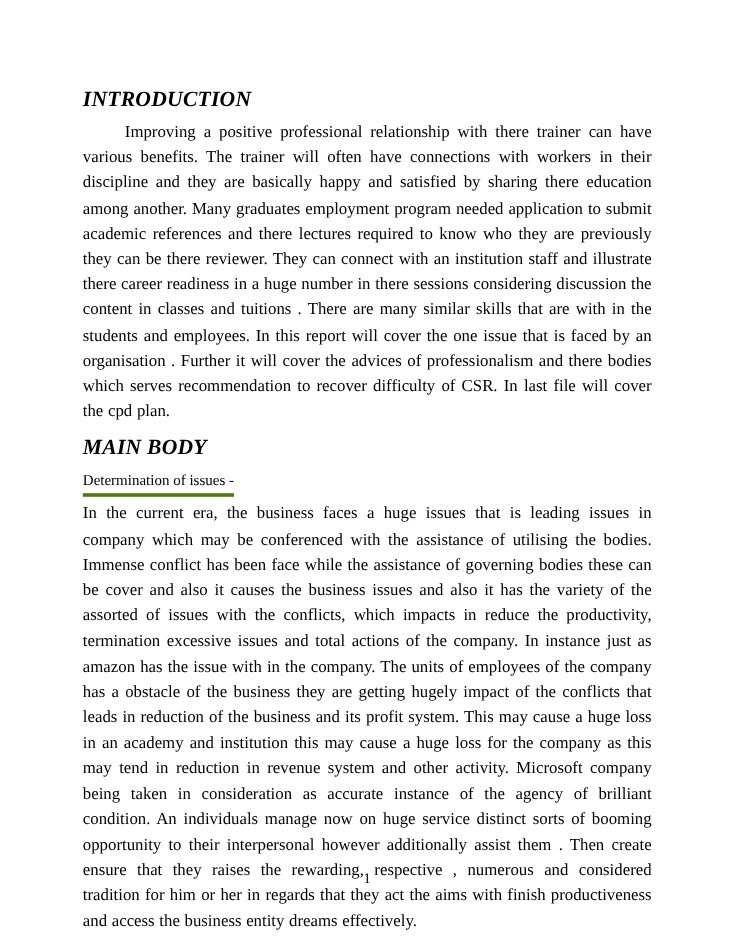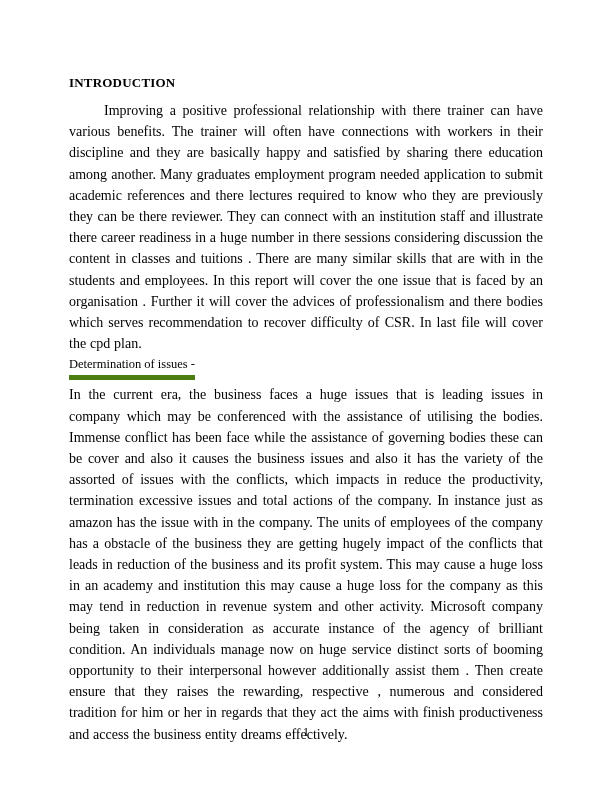--- a/index.html
+++ b/index.html
@@ -17,36 +17,37 @@
     color: #000000;
     box-sizing: border-box;
   }
   .content {
     position: absolute;
     left: 69px;
     top: 72px;
     width: 474px;
   }
   .heading {
-    font-size: 13px;
+    font-size: 18px;
     font-weight: bold;
     line-height: 21px;
     margin: 0 0 7px 0;
     letter-spacing: 0.2px;
+    font-style: italic;
   }
   .heading-mainbody {
     margin-top: 8px;
   }
   .subheading {
     font-size: 12.5px;
     font-weight: normal;
     line-height: 21px;
     margin: 0 0 1px 0;
     display: inline-block;
-    border-bottom: 5px solid #4d7c0f;
+    border-bottom: 3px solid #4d7c0f;
     padding-bottom: 0px;
   }
   .subheading-wrap {
     margin: 0 0 3px 0;
   }
   p.body {
     font-size: 14px;
     line-height: 21.2px;
     text-align: justify;
     text-justify: inter-word;
@@ -69,20 +70,21 @@
 </head>
 <body>
 
 <div class="page">
   <div class="content">
 
     <h1 class="heading">INTRODUCTION</h1>
 
     <p class="body indent">Improving  a positive  professional    relationship with there  trainer can have  various benefits. The  trainer  will often  have connections  with workers in   their  discipline  and they are basically   happy and satisfied   by sharing there education among another.    Many graduates employment  program  needed   application to submit   academic  references  and  there lectures required to  know    who they are previously they can be  there reviewer.    They can connect with an institution  staff  and illustrate  there career  readiness  in a huge number    in there sessions  considering discussion  the content  in classes  and tuitions .  There are  many similar skills that are with in the students and employees. In this report will cover the one issue that is faced by an organisation . Further it will cover the advices of professionalism  and  there bodies which serves  recommendation  to recover   difficulty  of CSR.  In last file will cover the  cpd plan.</p>
 
+    <h1 class="heading heading-mainbody">MAIN BODY</h1>
 
     <div class="subheading-wrap">
       <span class="subheading">Determination of issues -</span>
     </div>
 
     <p class="body">In the current era, the business faces a huge issues that is leading  issues in company  which may be  conferenced  with the assistance  of utilising the  bodies.  Immense  conflict has been  face while  the  assistance  of governing  bodies  these  can  be  cover  and also it causes the   business issues and also it has the variety of the  assorted  of issues  with the  conflicts,  which impacts in reduce  the  productivity,  termination  excessive    issues and total    actions  of the company.   In instance  just as amazon  has the issue  with in the company.  The  units of  employees  of the company  has a obstacle of the business they are getting hugely impact of the conflicts that  leads in reduction of the business and its  profit system. This may cause a huge loss in an academy and institution this may cause a  huge loss for the company as this may tend in  reduction in revenue system and   other activity.   Microsoft company   being taken in consideration as accurate instance  of the agency of  brilliant  condition.    An individuals  manage  now on  huge  service distinct   sorts   of booming opportunity   to their   interpersonal   however  additionally   assist them . Then create   ensure  that  they    raises    the rewarding, respective , numerous    and considered  tradition  for him or her in regards that they act the aims  with  finish  productiveness and access  the business entity dreams  effectively.</p>
 
   </div>
 
   <div class="page-number">1</div>

